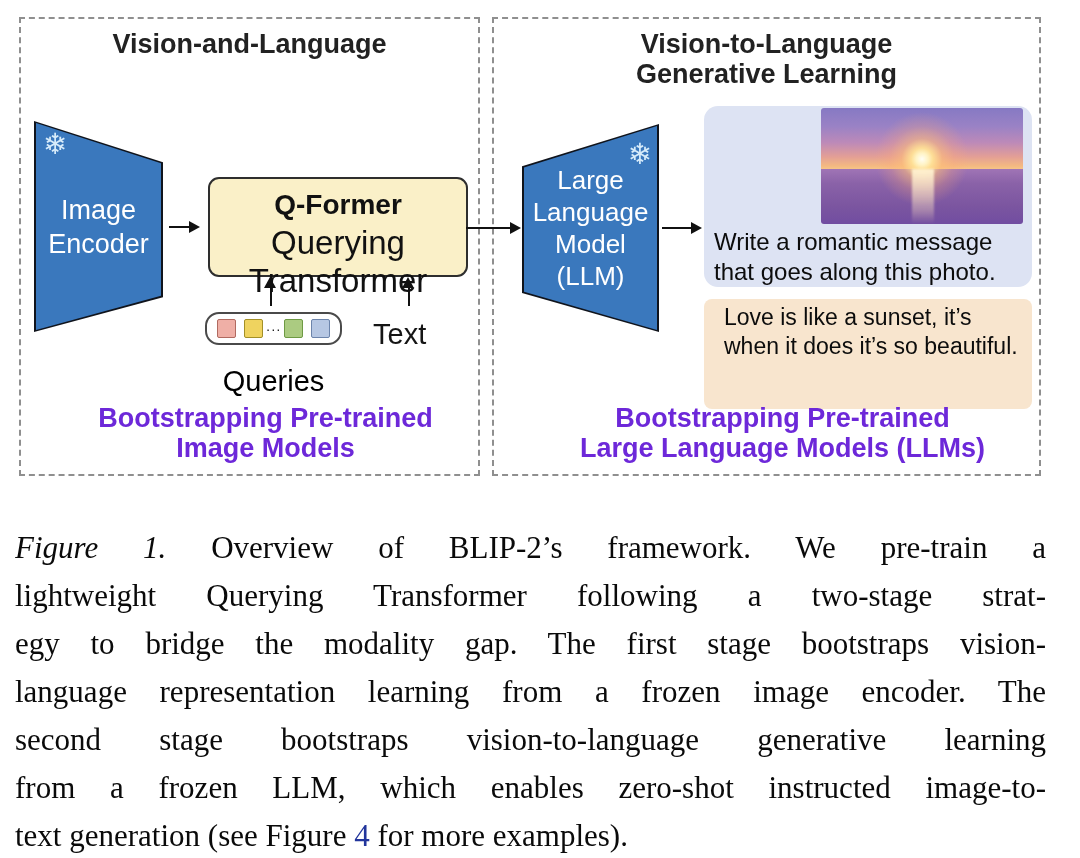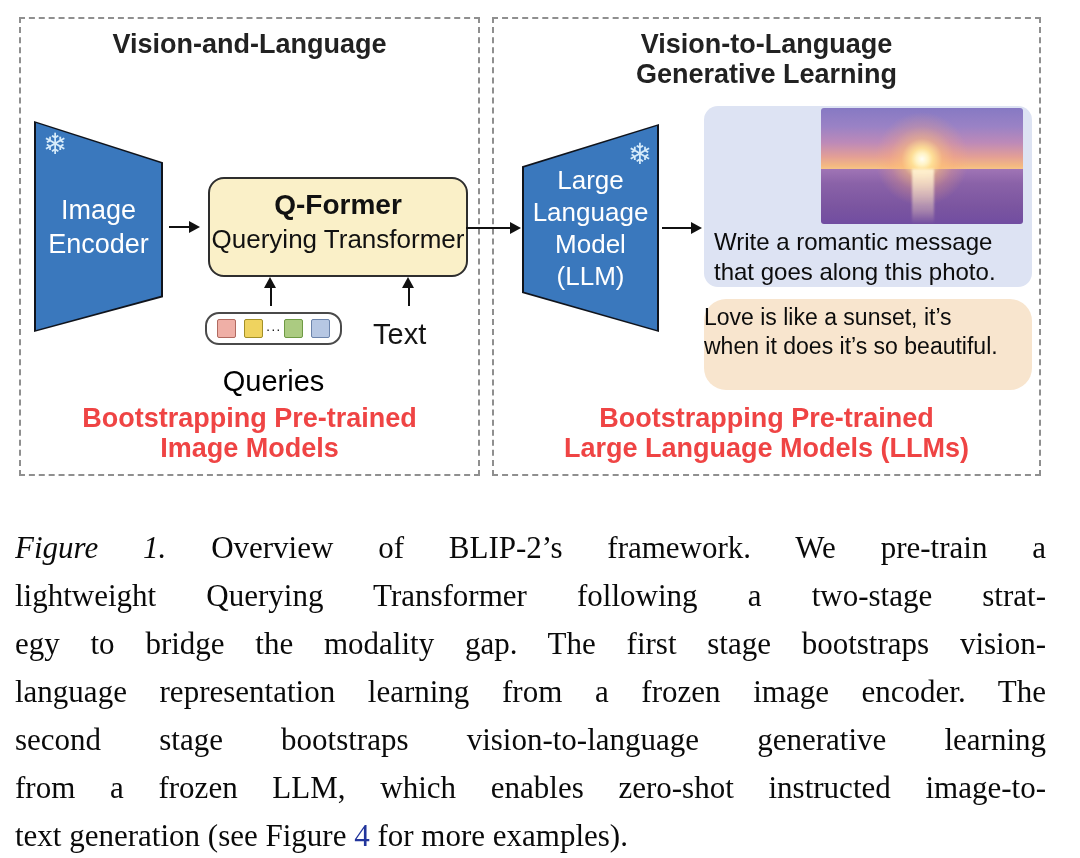--- a/index.html
+++ b/index.html
@@ -7,45 +7,45 @@
          font-family:"Liberation Sans",sans-serif;color:#1c1c1c;}
   *{box-sizing:border-box;}
 
   
   .panel{position:absolute;border:2.5px dashed #8f8f8f;background:#fff;}
   .panel-left{left:19px;top:17px;width:461px;height:459px;}
   .panel-right{left:492px;top:17px;width:549px;height:459px;}
 
   .panel-title{position:absolute;top:10px;left:0;width:100%;text-align:center;
                font-weight:bold;font-size:27px;line-height:30px;color:#222;}
-  .panel-footer{position:absolute;top:384px;left:0;width:100%;text-align:center;
-                font-weight:bold;font-size:27px;line-height:30px;color:#ef4444;}
+  .panel-footer{position:absolute;top:384px;left:16px;width:100%;text-align:center;
+                font-weight:bold;font-size:27px;line-height:30px;color:#6d28d9;}
 
   
   .trap{position:absolute;}
   .trap-edge{position:absolute;inset:0;background:#10141c;}
   .trap-fill{position:absolute;inset:2px;}
   .trap-left  .trap-edge,.trap-left  .trap-fill{clip-path:polygon(0 0,100% 19.5%,100% 83.5%,0 100%);}
   .trap-right .trap-edge,.trap-right .trap-fill{clip-path:polygon(0 20.3%,100% 0,100% 100%,0 81.2%);}
   .trap-fill{background:#3a78bd;}
   .trap-label{position:absolute;inset:0;display:flex;flex-direction:column;
               justify-content:center;align-items:center;color:#fff;text-align:center;}
   .trap-imgenc{left:13px;top:102px;width:129px;height:211px;}
   .trap-imgenc .trap-label{font-size:27px;line-height:34px;}
   .trap-llm{left:28px;top:105px;width:137px;height:208px;}
   .trap-llm .trap-label{font-size:26px;line-height:32px;}
   .snowflake{position:absolute;color:#d6ebfa;font-size:29px;line-height:29px;z-index:3;}
   .snow-left{left:9px;top:9px;}
   .snow-right{right:7px;top:16px;}
 
   
   .qformer{position:absolute;left:187px;top:158px;width:260px;height:100px;
-           background:#faf0c8;border:2.5px solid #2e2e2e;border-radius:16px;text-align:center;}
+           background:#faf0c8;border:2.5px solid #2e2e2e;border-radius:11px;text-align:center;}
   .qformer-title{font-size:28px;font-weight:bold;margin-top:10px;color:#111;}
-  .qformer-sub{font-size:26px;margin-top:3px;color:#111;}
+  .qformer-sub{font-size:33px;margin-top:3px;color:#111;}
 
   
   .harrow{position:absolute;height:0;border-top:2.5px solid #111;z-index:5;}
   .harrow::after{content:"";position:absolute;right:-11px;top:-7.5px;width:0;height:0;
      border-left:11px solid #111;border-top:6.5px solid transparent;border-bottom:6.5px solid transparent;}
   .varrow{position:absolute;width:0;border-left:2.5px solid #111;z-index:5;}
   .varrow::after{content:"";position:absolute;top:-11px;left:-7.75px;width:0;height:0;
      border-bottom:11px solid #111;border-left:6.5px solid transparent;border-right:6.5px solid transparent;}
   .a-enc-qf{left:148px;top:207px;width:20px;}
   .a-queries-up{left:249px;top:269px;height:18px;}
@@ -74,22 +74,22 @@
   .photo{position:absolute;left:117px;top:2px;width:202px;height:116px;border-radius:3px;overflow:hidden;
      background:
        radial-gradient(circle at 50% 44%, #fffef5 0%, #fff3c4 5%, rgba(255,225,150,.95) 9%,
                        rgba(255,190,120,.55) 17%, rgba(255,170,120,.25) 27%, rgba(255,170,120,0) 39%),
        linear-gradient(180deg, #8679c3 0%, #9a82c5 16%, #bd8ab8 30%, #e39f96 42%,
                        #f4b981 50%, #f6c488 52.5%, #9f74b5 53%, #8a62a8 65%, #7b55a0 85%, #714da1 100%);}
   .photo-reflection{position:absolute;left:45%;top:53%;width:11%;height:47%;
      background:linear-gradient(180deg, rgba(255,242,210,.95), rgba(255,225,195,.35) 75%, rgba(255,225,195,0));
      filter:blur(1px);}
   .prompt-text{position:absolute;left:10px;top:121px;font-size:24px;line-height:30px;color:#0c0c0c;}
-  .response-card{position:absolute;left:210px;top:280px;width:328px;height:91px;
-                 background:#f8e5ce;border-radius:22px;padding:4px 0 0 0;
+  .response-card{position:absolute;left:210px;top:280px;width:328px;height:110px;
+                 background:#f8e5ce;border-radius:8px;padding:4px 0 0 20px;
                  font-size:23px;line-height:29px;color:#0c0c0c;}
 
   
   .caption{position:absolute;left:15px;top:524px;width:1031px;
            font-family:"Liberation Serif",serif;font-size:31px;color:#0a0a0a;}
   .cap-line{height:48px;line-height:48px;text-align:justify;text-align-last:justify;overflow:hidden;}
   .cap-line.last{text-align:left;text-align-last:left;}
   .cap-italic{font-style:italic;}
   .figlink{color:#22359c;text-decoration:none;cursor:pointer;}
 </style>

